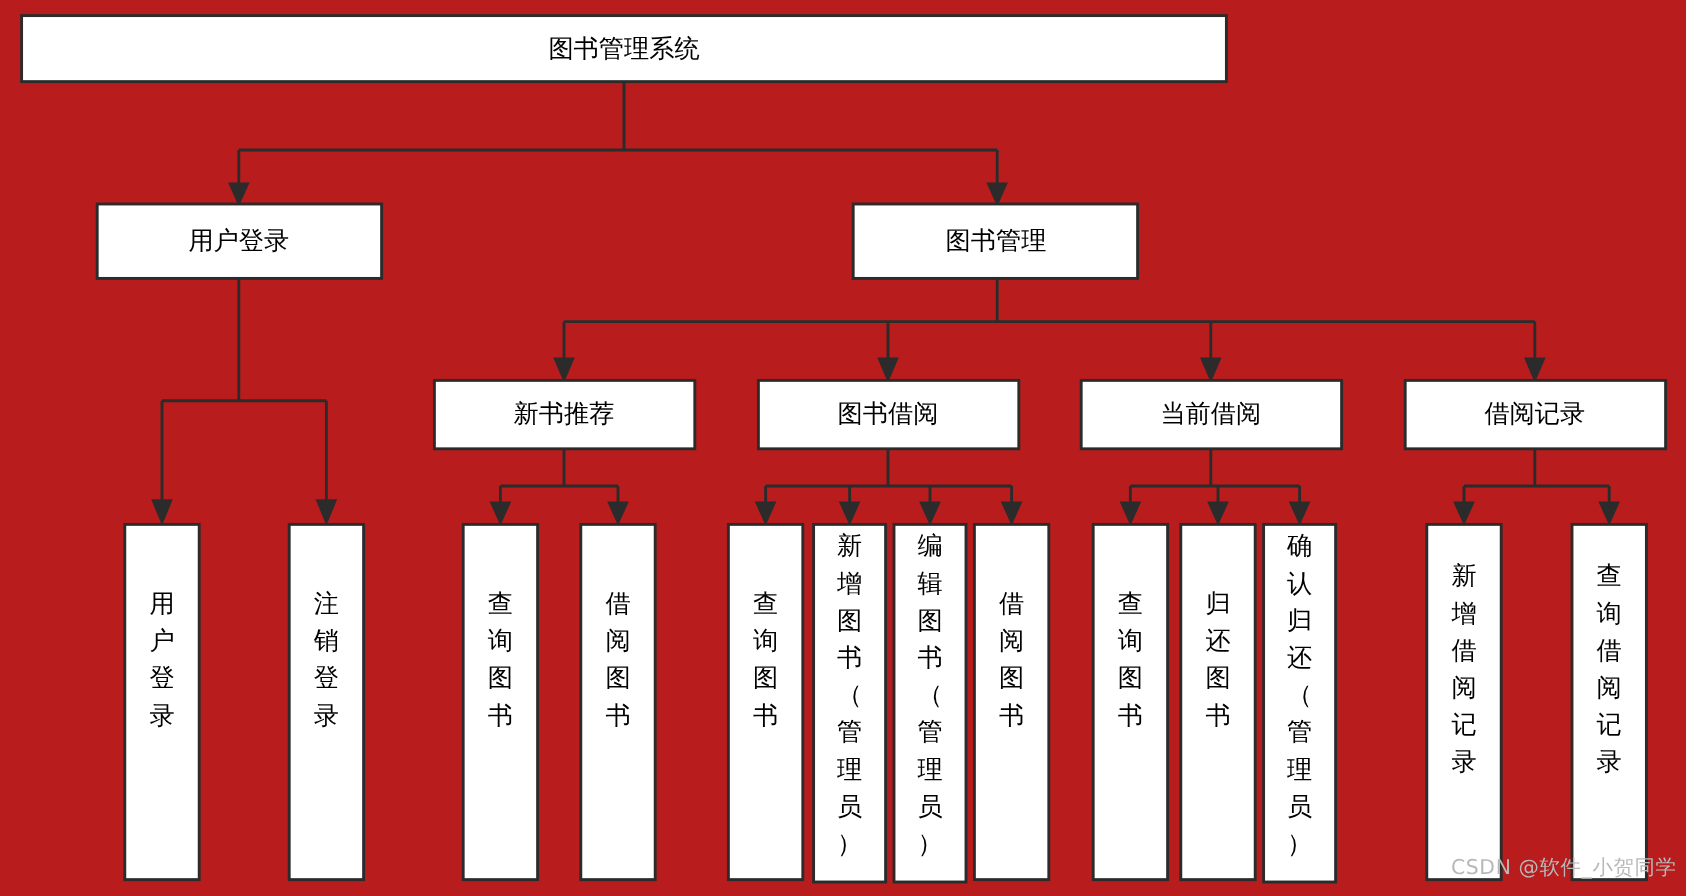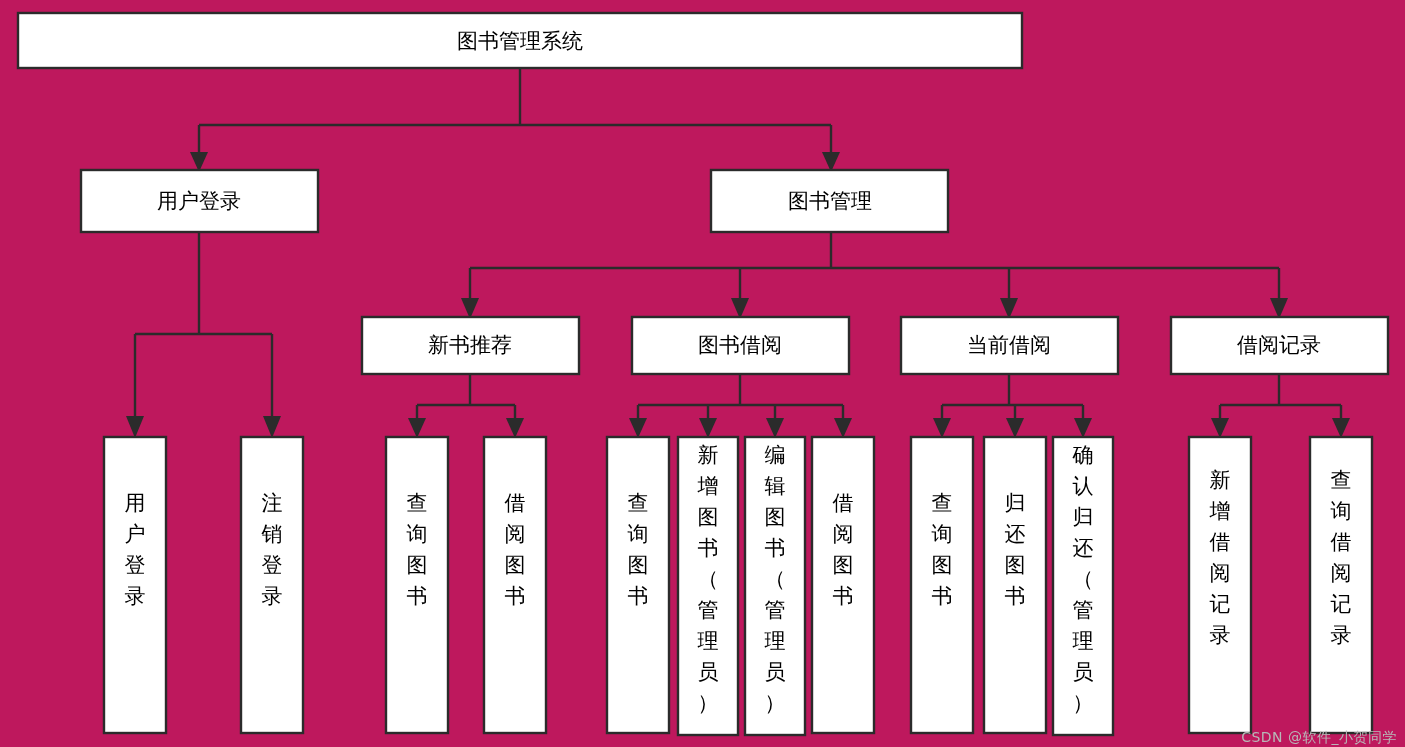--- a/index.html
+++ b/index.html
@@ -10,21 +10,21 @@
   body {
     width: 1405px;
     height: 747px;
     font-family: "DejaVu Sans", "Liberation Sans", sans-serif;
     overflow: hidden;
   }
   #diagram-root {
     position: relative;
     width: 1405px;
     height: 747px;
-    background: #be185d;
+    background: #b91c1c;
   }
   svg#tree-svg {
     position: absolute;
     left: 0;
     top: 0;
     width: 1405px;
     height: 747px;
     display: block;
   }
   .node-box {
@@ -51,23 +51,23 @@
   }
   .node-label-v {
     fill: #000000;
     font-family: "DejaVu Sans", "Liberation Sans", sans-serif;
     font-size: 21px;
     text-anchor: middle;
   }
   .watermark {
     position: absolute;
     right: 8px;
-    bottom: 0;
-    font-family: "DejaVu Sans", "Liberation Sans", sans-serif;
-    font-size: 14px;
+    bottom: 13px;
+    font-family: "DejaVu Sans", "Liberation Sans", sans-serif;
+    font-size: 17px;
     color: #b8b8b8;
     letter-spacing: 0.5px;
     white-space: nowrap;
     pointer-events: none;
   }
 </style>
 </head>
 <body>
 
 <div id="diagram-root">

